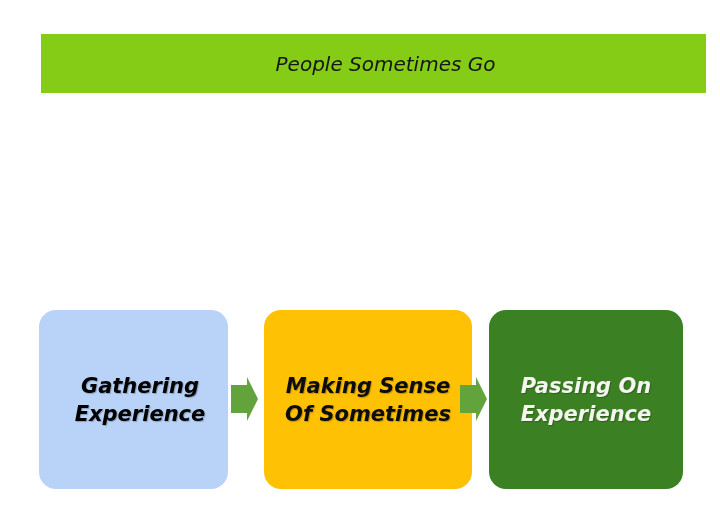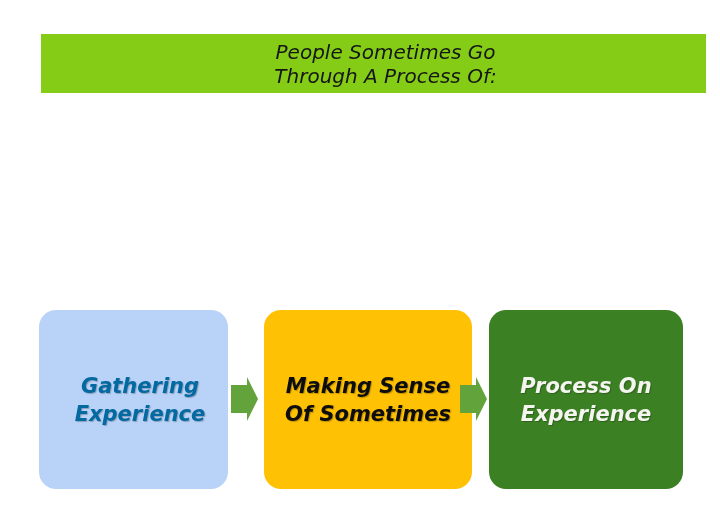--- a/index.html
+++ b/index.html
@@ -79,42 +79,41 @@
   .arrow-1 { left: 231px; }
   .arrow-2 { left: 460px; }
 </style>
 </head>
 <body>
 
 <div class="canvas">
 
   <div class="title-banner" style="background: #84cc16; padding-left: 24px;">
     <div class="title-line">People Sometimes Go</div>
-    <div class="title-line">Through A Process Of:</div>
   </div>
 
   <div class="steps-row">
 
-    <div class="step-box step-gathering" style="background: rgb(185, 211, 248); color: #0369a1; padding-left: 13px;">
+    <div class="step-box step-gathering" style="background: rgb(185, 211, 248); color: #000000; padding-left: 13px;">
       <div class="step-line">Gathering</div>
       <div class="step-line">Experience</div>
     </div>
 
     <svg class="arrow arrow-1" viewBox="0 0 27 44" xmlns="http://www.w3.org/2000/svg">
       <polygon points="0,8 16,8 16,0 27,22 16,44 16,36 0,36" fill="#63a33c"></polygon>
     </svg>
 
     <div class="step-box step-making" style="background: rgb(255, 193, 3); color: rgb(13, 13, 13);">
       <div class="step-line">Making Sense</div>
       <div class="step-line">Of Sometimes</div>
     </div>
 
     <svg class="arrow arrow-2" viewBox="0 0 27 44" xmlns="http://www.w3.org/2000/svg">
       <polygon points="0,8 16,8 16,0 27,22 16,44 16,36 0,36" fill="#63a33c"></polygon>
     </svg>
 
     <div class="step-box step-passing" style="background: rgb(60, 128, 36); color: rgb(245, 245, 240);">
-      <div class="step-line">Process On</div>
+      <div class="step-line">Passing On</div>
       <div class="step-line">Experience</div>
     </div>
 
   </div>
 </div>
 
 </body></html>

